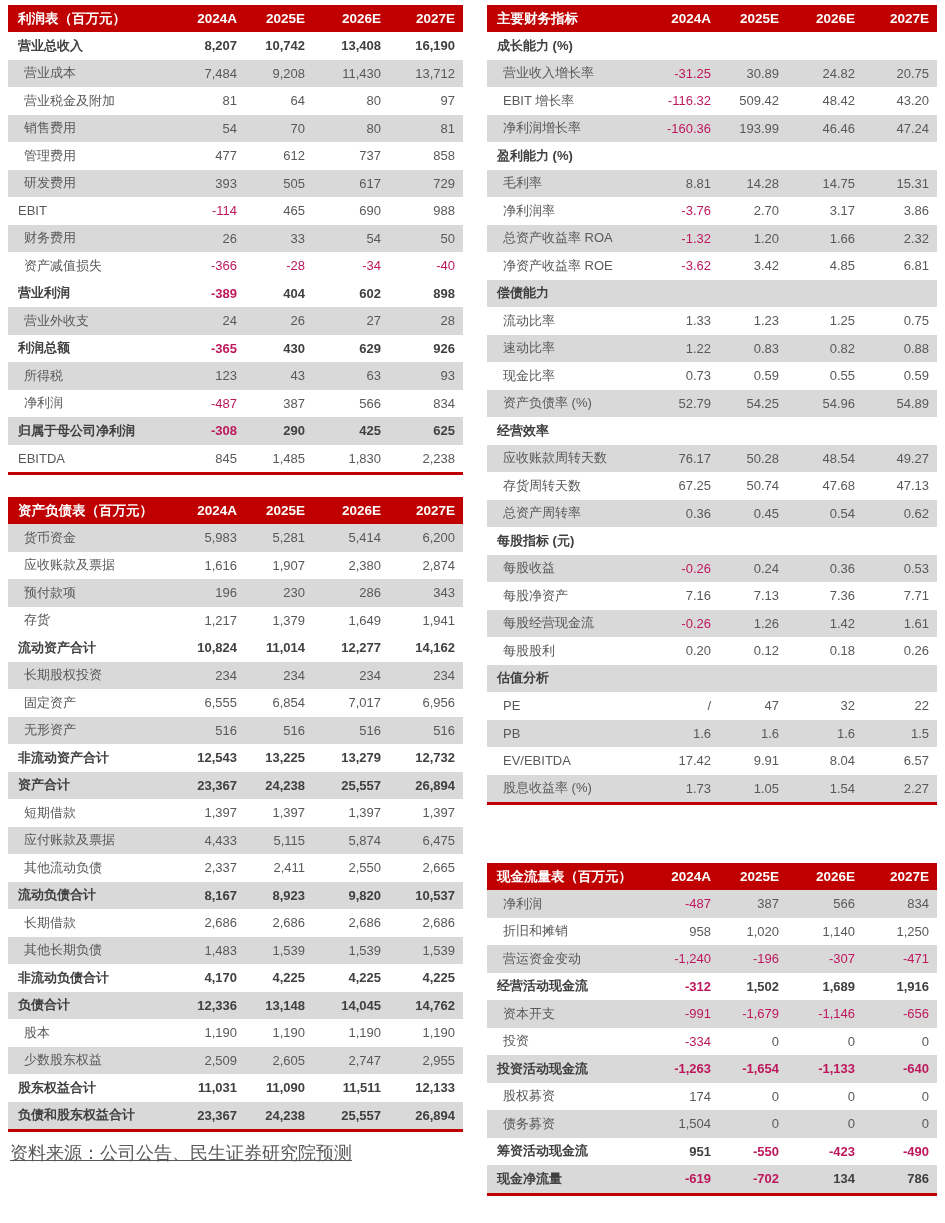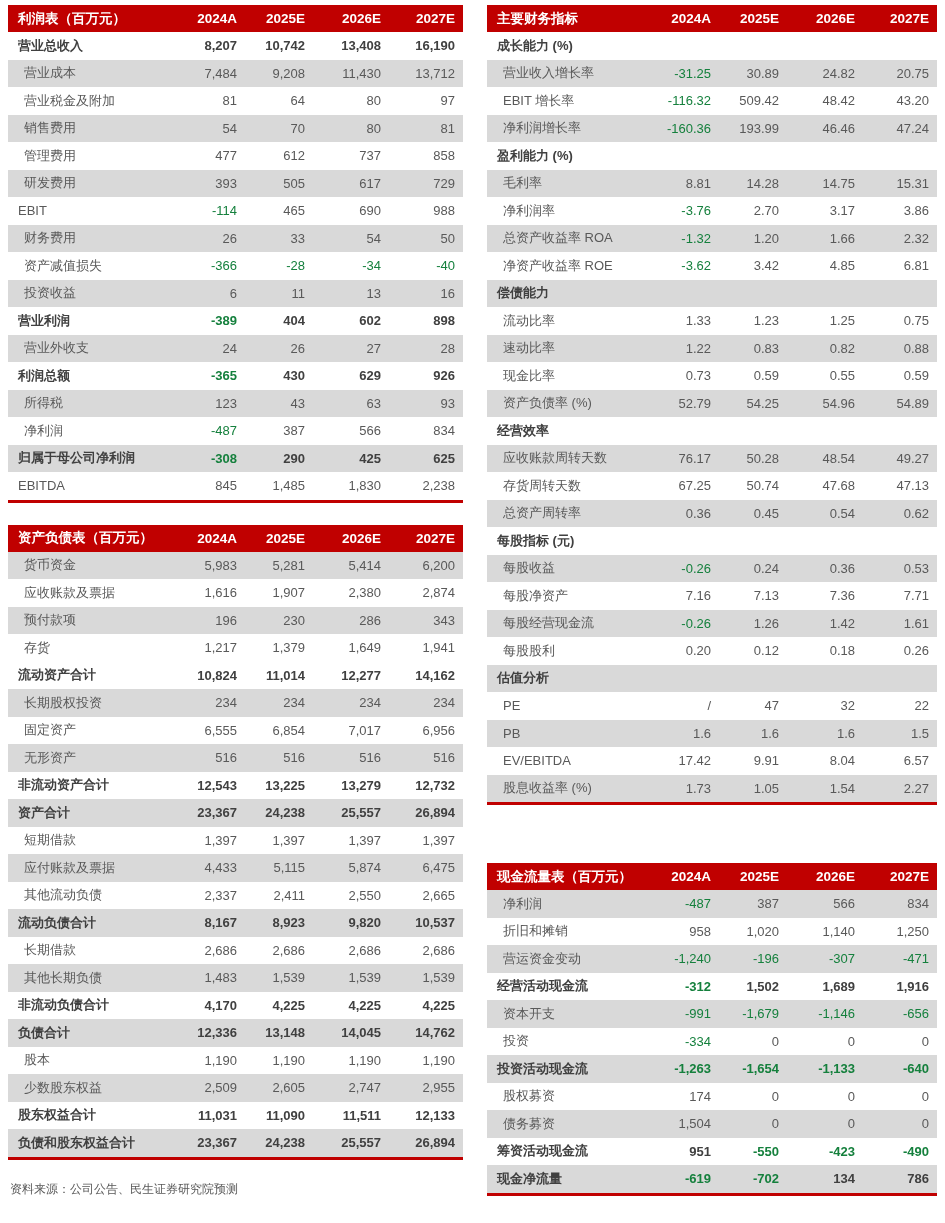--- a/index.html
+++ b/index.html
@@ -35,30 +35,31 @@
     font-size: 13.5px;
   }
   .t-head .c-label { padding-left: 10px; }
   .c-label { text-align: left; white-space: nowrap; overflow: hidden; }
   .c-num   { text-align: right; padding-right: 8px; white-space: nowrap; font-variant-numeric: tabular-nums; }
 
   .t-row .c-label { padding-left: 10px; }
   .t-row.indent .c-label { padding-left: 16px; }
   .t-row.stripe { background: #d9d9d9; }
   .t-row.bold { font-weight: bold; color: #404040; }
-  .t-row .neg { color: #15803d; }
+  .t-row .neg { color: #be185d; }
 
   .gap-income-balance { height: 22px; }
   .gap-ind-cash { height: 58px; }
 
   .source-note {
-    margin-top: 21px;
+    margin-top: 9px;
     padding-left: 2px;
-    font-size: 12px;
+    font-size: 18px;
     color: #595959;
+    text-decoration: underline;
   }
 </style>
 </head>
 <body>
 
 <div class="page">
 
   <div class="col-left">
 
     <div class="fin-table">
@@ -126,27 +127,20 @@
             <div class="c-num">54</div>
             <div class="c-num">50</div>
           </div>
           <div class="t-row indent">
             <div class="c-label">资产减值损失</div>
             <div class="c-num neg">-366</div>
             <div class="c-num neg">-28</div>
             <div class="c-num neg">-34</div>
             <div class="c-num neg">-40</div>
           </div>
-          <div class="t-row stripe indent">
-            <div class="c-label">投资收益</div>
-            <div class="c-num">6</div>
-            <div class="c-num">11</div>
-            <div class="c-num">13</div>
-            <div class="c-num">16</div>
-          </div>
           <div class="t-row bold">
             <div class="c-label">营业利润</div>
             <div class="c-num neg">-389</div>
             <div class="c-num">404</div>
             <div class="c-num">602</div>
             <div class="c-num">898</div>
           </div>
           <div class="t-row stripe indent">
             <div class="c-label">营业外收支</div>
             <div class="c-num">24</div>

